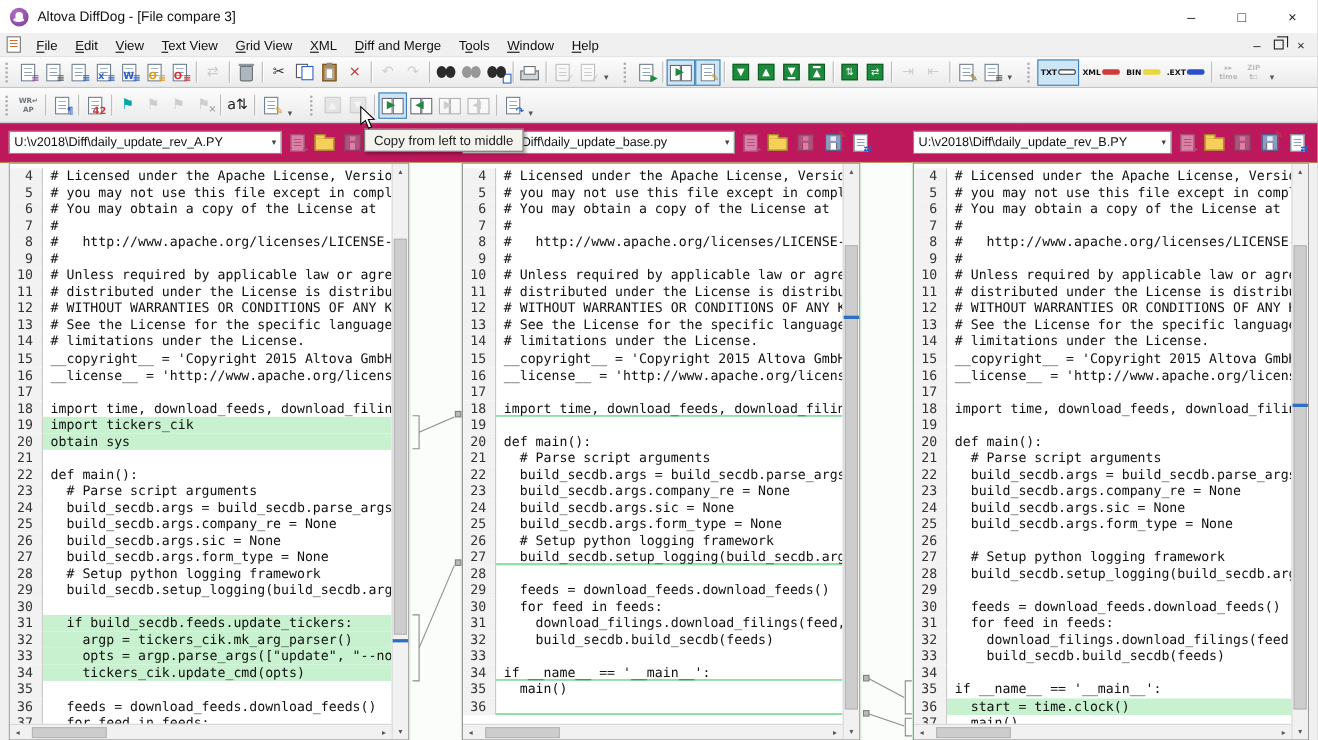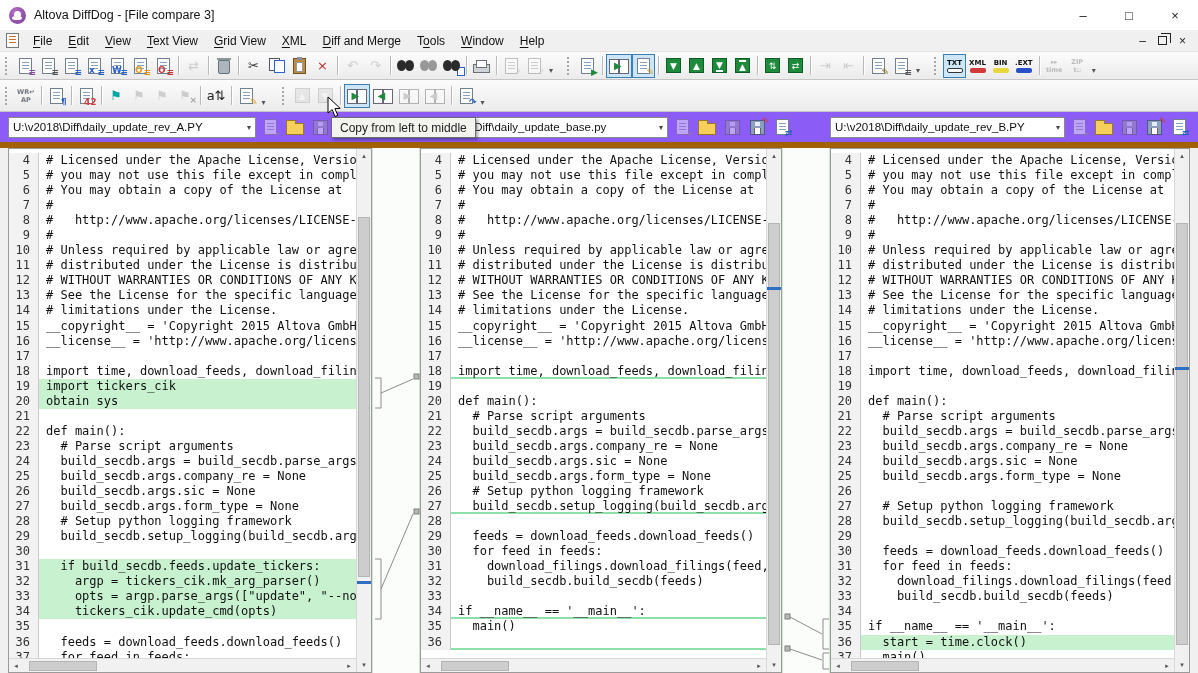--- a/index.html
+++ b/index.html
@@ -67,31 +67,31 @@
   .ic-printer::before{content:"";position:absolute;left:0;right:0;top:4px;height:7px;background:#cfd4d9;border:1px solid #6a7075;}
   .ic-printer::after{content:"";position:absolute;left:3px;top:0;width:9px;height:6px;background:#fff;border:1px solid #6a7075;}
   .ic-folder{width:18px;height:12px;background:#f6cf5a;border:1px solid #9a7a23;position:relative;margin-top:3px;}
   .ic-folder::before{content:"";position:absolute;top:-4px;left:-1px;width:8px;height:3px;background:#f6cf5a;border:1px solid #9a7a23;border-bottom:none;}
   .ic-floppy{width:15px;height:15px;background:#8d9dc0;border:1px solid #4a5a80;position:relative;}
   .ic-floppy::before{content:"";position:absolute;left:3px;bottom:0;right:3px;height:6px;background:#fff;border-left:1px solid #666;border-right:1px solid #666;}
   .ic-floppy::after{content:"";position:absolute;left:4px;top:1px;right:4px;height:4px;background:#e6ecf6;}
   .ic-floppy .mk{position:absolute;right:-6px;top:-5px;font:700 9px "DejaVu Sans",sans-serif;z-index:2;}
   .ic-bin{width:12px;height:14px;background:#aeb6bd;border:1px solid #6b7277;border-radius:1px 1px 2px 2px;position:relative;margin-top:2px;}
   .ic-bin::before{content:"";position:absolute;top:-3px;left:-2px;right:-2px;height:2px;background:#8e969c;}
-  .ic-bl{display:flex;flex-direction:column;align-items:center;gap:1px;}
+  .ic-bl{display:flex;flex-direction:row;align-items:center;gap:1px;}
   .ic-bl .t{font:700 7px "DejaVu Sans",sans-serif;color:#111;}
   .ic-bl .b{width:16px;height:5px;border-radius:2px;}
   .ic-l2{display:flex;flex-direction:column;align-items:center;line-height:1.1;}
   .ic-l2 span{font:700 6.5px "DejaVu Sans",sans-serif;color:#70767c;}
   .ic-cd{width:20px;height:16px;position:relative;}
   .ic-cd::before,.ic-cd::after{content:"";position:absolute;top:1px;width:8px;height:13px;background:#fff;border:1px solid #667;}
   .ic-cd::before{left:0}.ic-cd::after{right:0}
   .ic-cd .ar{position:absolute;left:5px;top:2px;font:700 10px "DejaVu Sans",sans-serif;z-index:2;}
   
-  .filebar{height:36px;background:#8b5cf6;display:flex;align-items:center;padding-left:8px;border-bottom:6px solid #a16207;}
+  .filebar{height:36px;background:#be185d;display:flex;align-items:center;padding-left:8px;border-bottom:1px solid #a16207;}
   .fb-sec{display:flex;align-items:center;gap:3px;flex:none;}
   .combo{width:248px;height:21px;background:#fff;border:1px solid #8a8a8a;display:flex;align-items:center;
          padding:0 4px;font-size:11.5px;color:#111;white-space:nowrap;overflow:hidden;}
   .combo .chev{margin-left:auto;font-size:8px;color:#444;padding-left:4px;}
   .fbtn{width:22px;height:22px;display:flex;align-items:center;justify-content:center;border:1px solid transparent;flex:none;}
   .fbtn.dis{opacity:.45;filter:grayscale(.9);}
   
   .main{height:525px;display:flex;background:#f0f0f0;padding:0 8px;}
   .pane{display:flex;border:1px solid #9a9a9a;background:#fff;flex:none;}
   .pane-body{display:flex;flex-direction:column;flex:1;min-width:0;}

